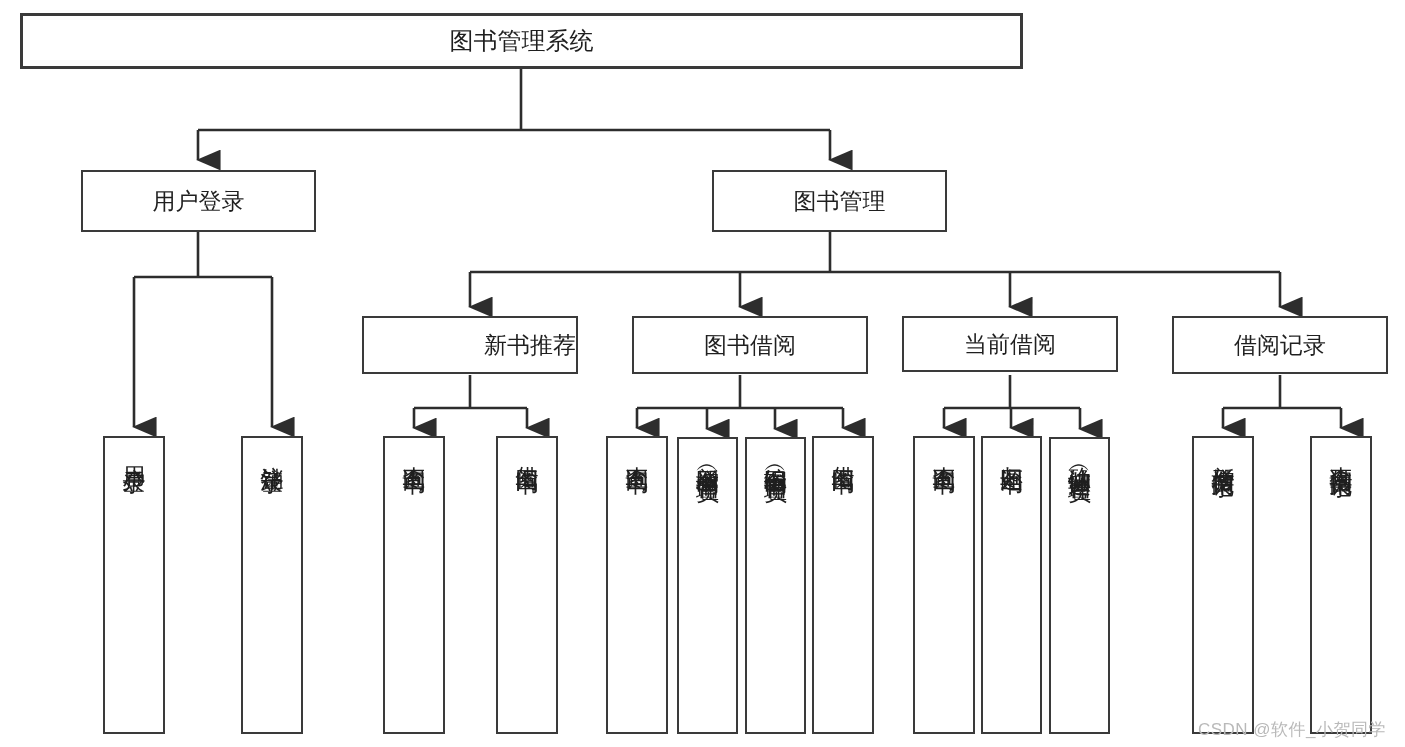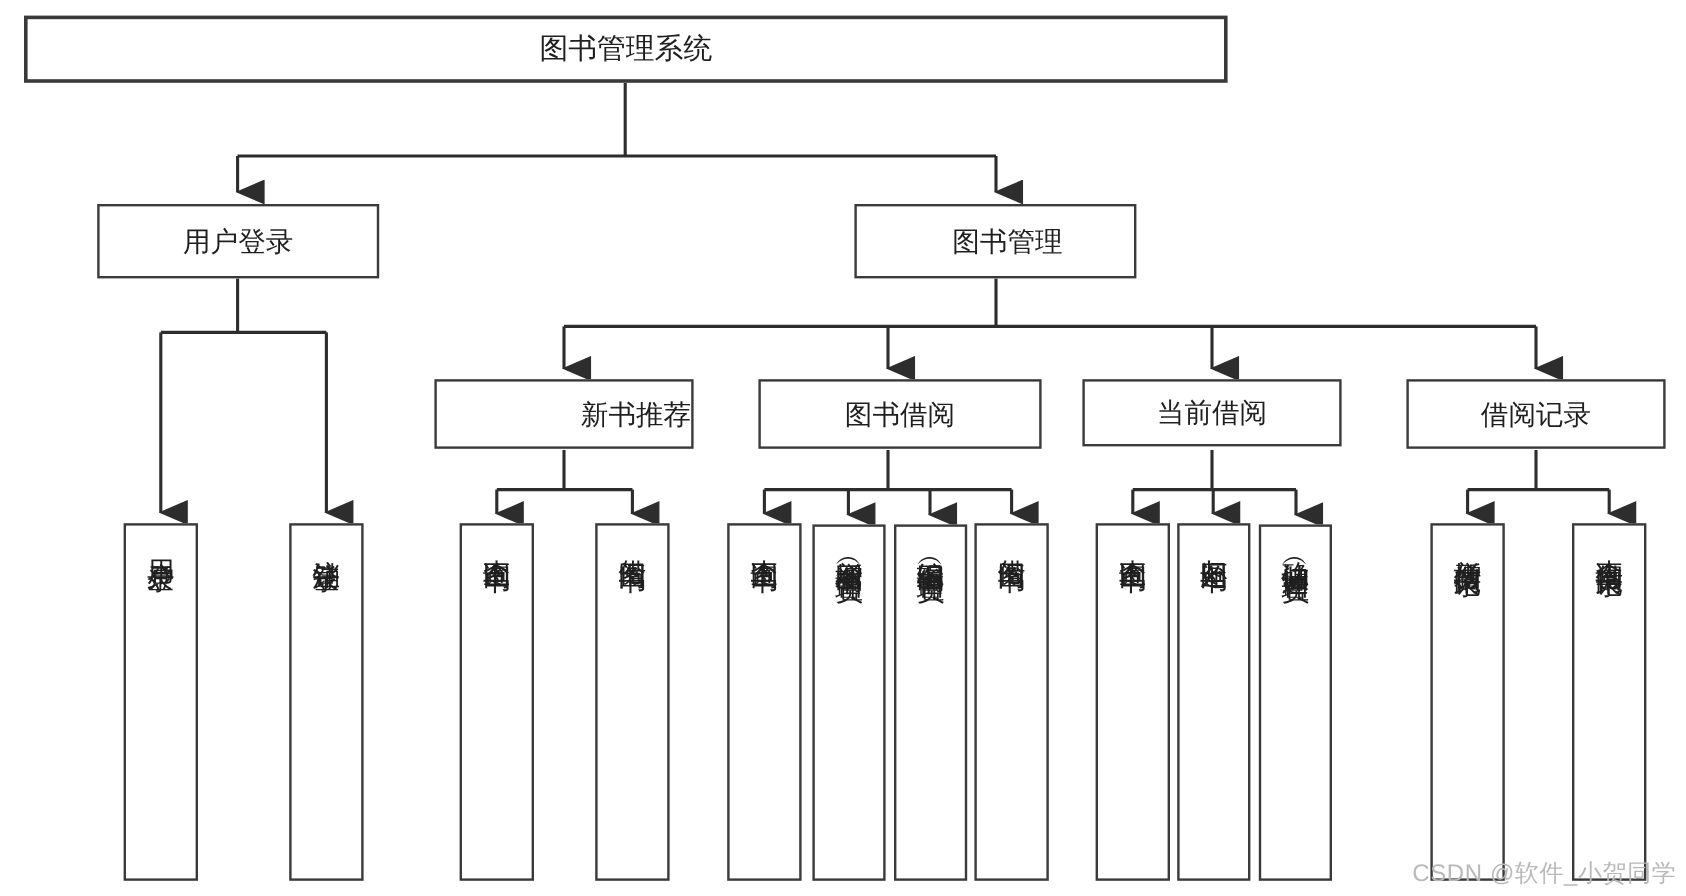--- a/index.html
+++ b/index.html
@@ -64,23 +64,23 @@
     writing-mode: vertical-rl;
     text-orientation: upright;
     font-size: 23px;
     line-height: 1.0;
     letter-spacing: 2px;
     white-space: nowrap;
   }
   
   #watermark {
     position: absolute;
-    right: 8px;
+    right: 19px;
     bottom: 6px;
-    font-size: 20px;
+    font-size: 17px;
     color: #b9b9b9;
     letter-spacing: 0.5px;
     white-space: nowrap;
   }
 </style>
 </head>
 <body>
 
 <div id="canvas">
 

